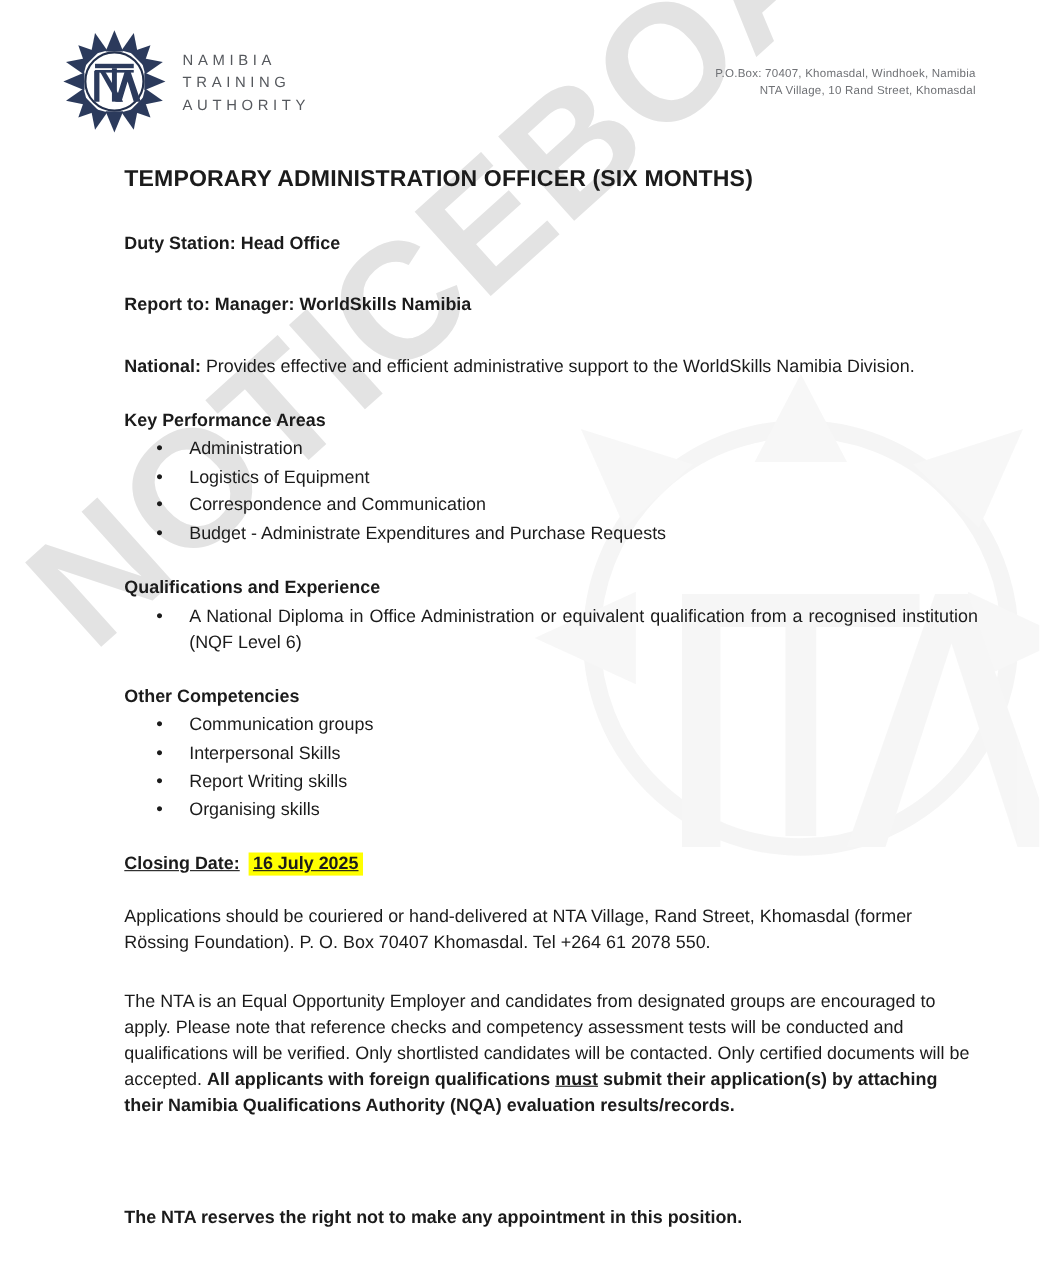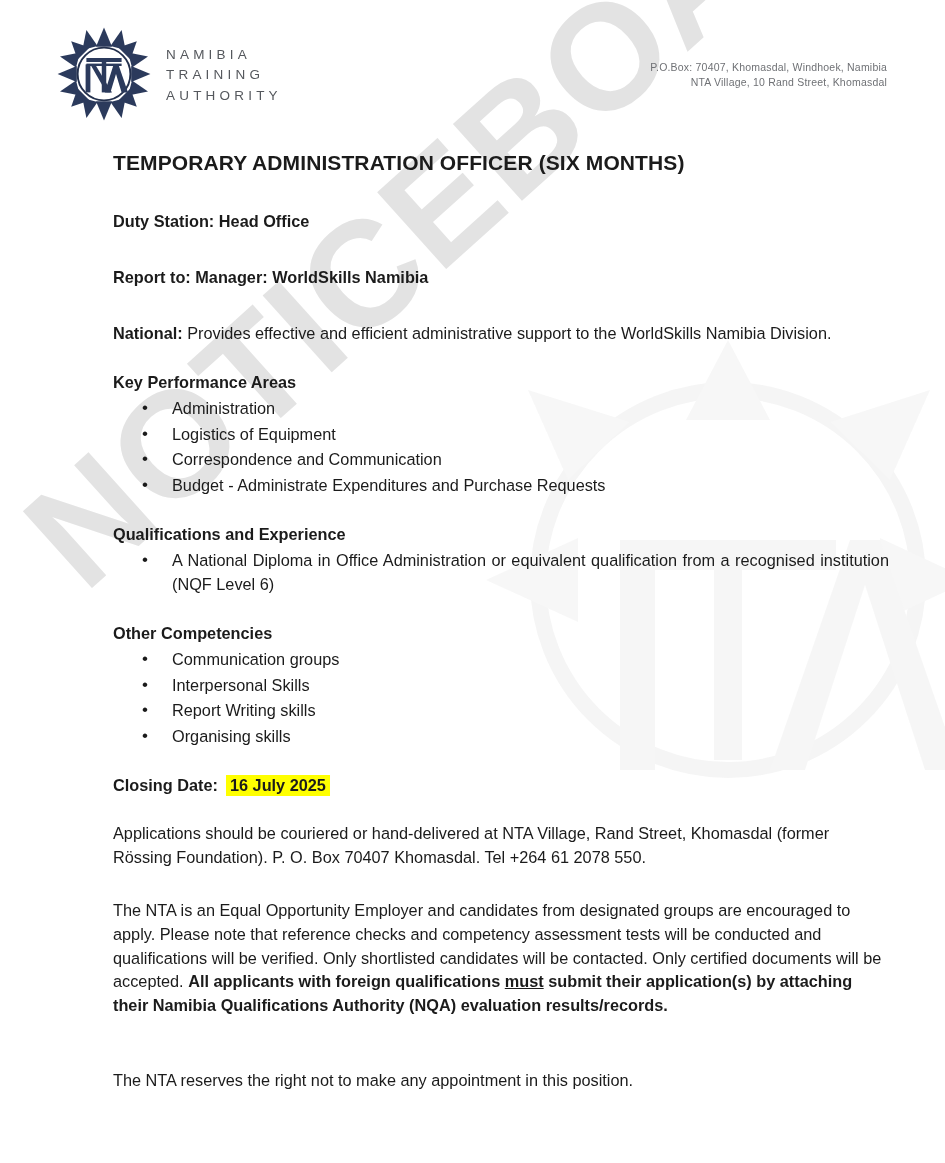--- a/index.html
+++ b/index.html
@@ -132,31 +132,32 @@
     font-size: 17px;
     line-height: 1.45;
   }
   ul.bul.justify li { text-align: justify; padding-right: 2px; }
   ul.bul.justify li { margin-bottom: 8px; }
   ul.bul.tight li { margin-bottom: 2px; }
 
   .closing {
     margin: 0 0 24px 0;
     font-weight: 700;
+    text-decoration: underline;
   }
   .hl {
     background: #ffff00;
     padding: 1px 4px 2px 4px;
     margin-left: 8px;
   }
   .p-apps { margin: 0 0 30px 0; }
   .p-eoe  { margin: 0 0 0 0; }
   .p-eoe b { font-weight: 700; }
   .p-eoe u { text-decoration: underline; }
-  .p-final { margin: 52px 0 0 0; font-weight: 400; }
+  .p-final { margin: 79px 0 0 0; font-weight: 700; }
 </style>
 </head>
 <body>
 
 <div id="page">
 
   <div class="wm-layer">
     <svg class="wm-logo" viewBox="0 0 520 640">
       <g fill="none" stroke="#ededed" stroke-width="16">
         <circle cx="258" cy="250" r="190"></circle>

